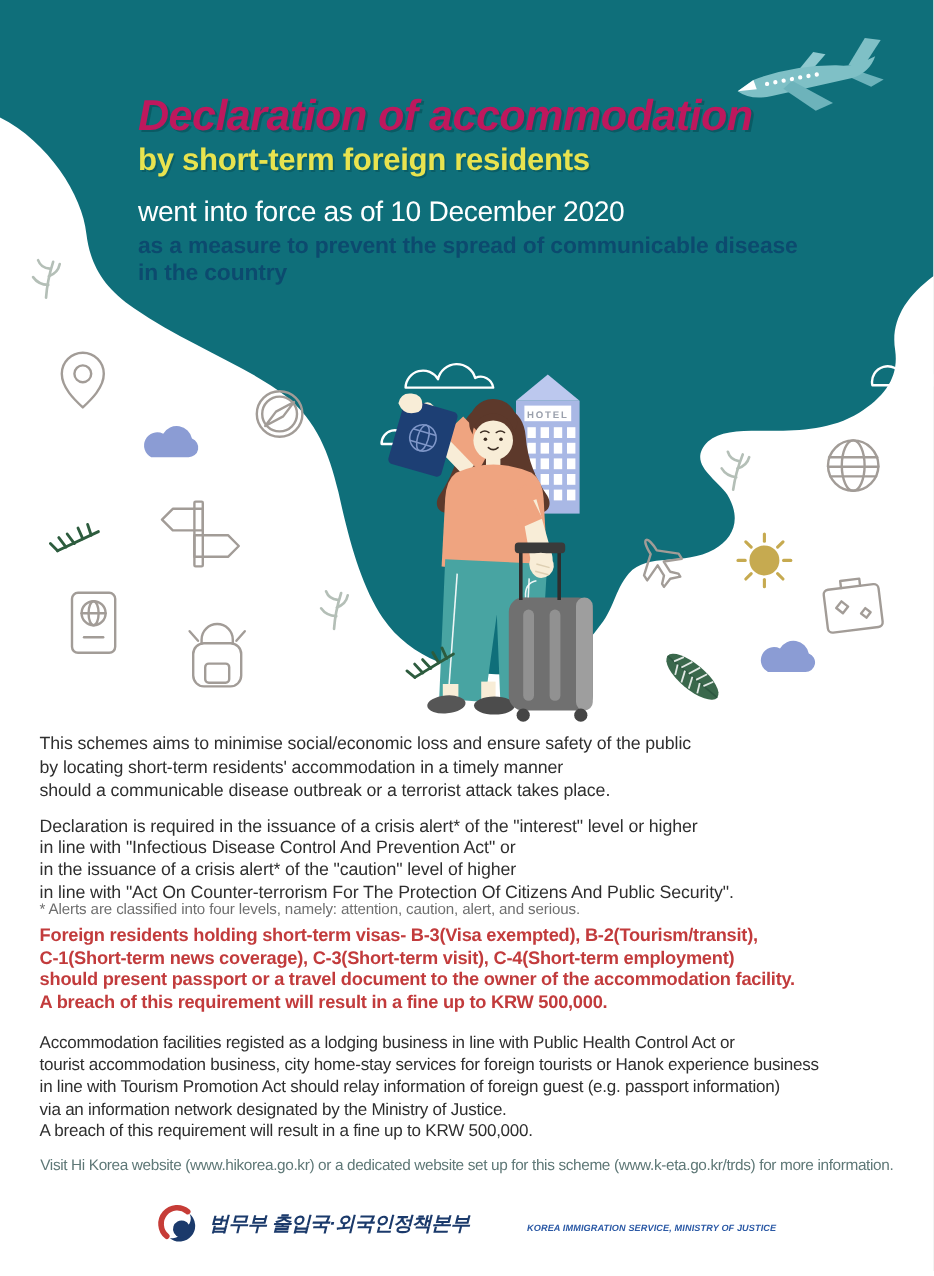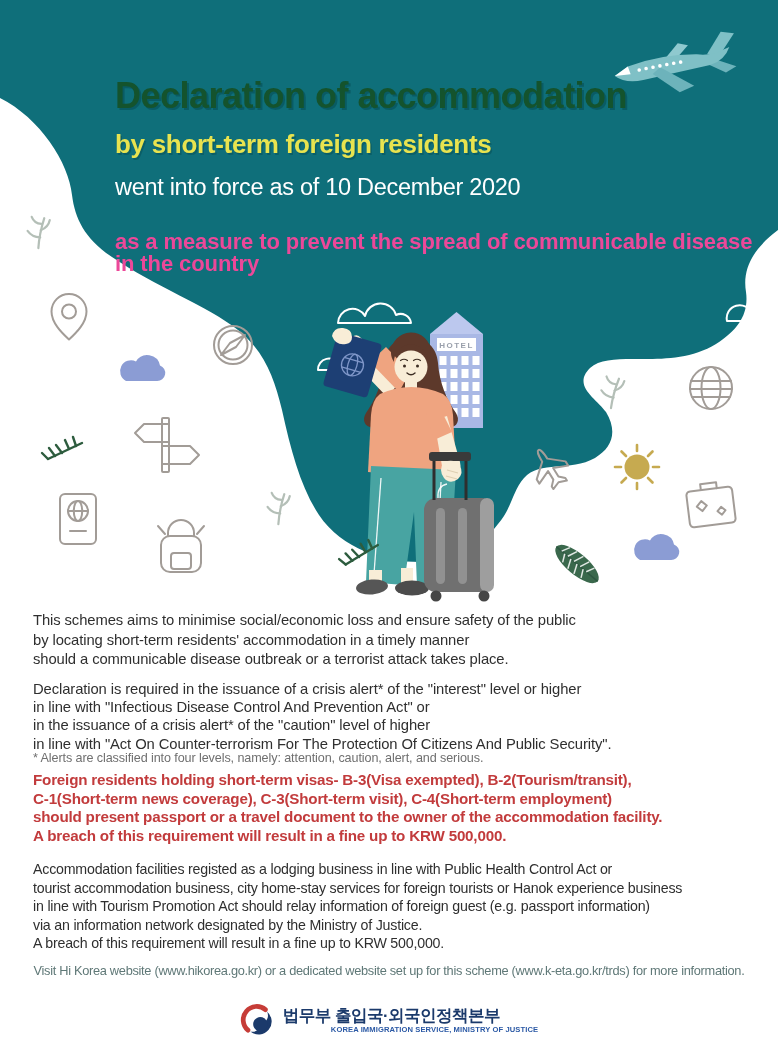--- a/index.html
+++ b/index.html
@@ -3,42 +3,42 @@
 <meta charset="utf-8">
 <style>
   html,body{margin:0;padding:0;background:#e9e9e9;}
   .poster{
     position:relative;width:778px;height:1063px;margin:0 auto;
     background:#ffffff;overflow:hidden;
     font-family:"Liberation Sans",sans-serif;
   }
   .scene{position:absolute;top:0;left:0;}
   .header-text{position:absolute;left:115px;top:76px;z-index:5;}
-  .title1{font-size:36px;font-weight:bold;color:#14532d;letter-spacing:-0.5px;
-    text-shadow:2px 2px 0 rgba(0,55,60,0.35);line-height:40px;}
+  .title1{font-size:36px;font-weight:bold;color:#be185d;letter-spacing:-0.5px;
+    text-shadow:2px 2px 0 rgba(0,55,60,0.35);line-height:40px;font-style:italic;}
   .title2{font-size:26px;font-weight:bold;color:#e8e34f;letter-spacing:-0.3px;
-    text-shadow:1.5px 1.5px 0 rgba(0,55,60,0.3);line-height:30px;margin-top:13px;}
+    text-shadow:1.5px 1.5px 0 rgba(0,55,60,0.3);line-height:30px;margin-top:2px;}
   .dateline{font-size:23.5px;font-weight:normal;color:#ffffff;letter-spacing:-0.3px;
     margin-top:15px;line-height:27px;}
-  .tagline{font-size:22px;font-weight:bold;color:#ec4899;letter-spacing:-0.1px;
-    margin-top:30px;line-height:21.5px;}
+  .tagline{font-size:19px;font-weight:bold;color:#0c4a6e;letter-spacing:-0.1px;
+    margin-top:5px;line-height:21.5px;}
   .p{position:absolute;left:33px;color:#2f2f2f;}
   .p .line{white-space:nowrap;}
   .p1{top:583px;font-size:14.8px;line-height:19.6px;letter-spacing:-0.1px;margin-top:28px;}
   .p2{top:680px;font-size:14.8px;line-height:18.2px;letter-spacing:-0.1px;}
   .note{top:751px;font-size:12.6px;color:#6f6f6f;letter-spacing:-0.1px;}
   .warning{top:771px;font-size:15.2px;font-weight:bold;color:#c23b3c;
     line-height:18.6px;letter-spacing:-0.2px;}
   .p4{top:860px;font-size:14.2px;line-height:18.5px;letter-spacing:-0.2px;}
   .info{position:absolute;left:0;right:0;top:963px;text-align:center;
     font-size:12.8px;letter-spacing:-0.3px;color:#5f7877;}
   .footer-logo{position:absolute;left:0;right:0;top:1003px;
     display:flex;align-items:center;justify-content:center;gap:9px;}
   .logo-mark{width:34px;height:34px;flex:0 0 auto;}
-  .logo-text{display:flex;flex-direction:column;align-items:flex-start;}
+  .logo-text{display:flex;flex-direction:row;align-items:flex-end;font-style:italic;}
   .logo-kr{font-size:16.5px;font-weight:bold;color:#1b3a6b;letter-spacing:-0.5px;line-height:18px;}
   .logo-en{font-size:7.6px;font-weight:bold;color:#2b59a5;letter-spacing:0.1px;line-height:10px;margin-top:1px;padding-left:48px;}
 </style>
 </head>
 <body>
 
 <div class="poster">
 
   <svg class="scene" width="778" height="612" viewBox="0 0 778 612" aria-hidden="true">
 

